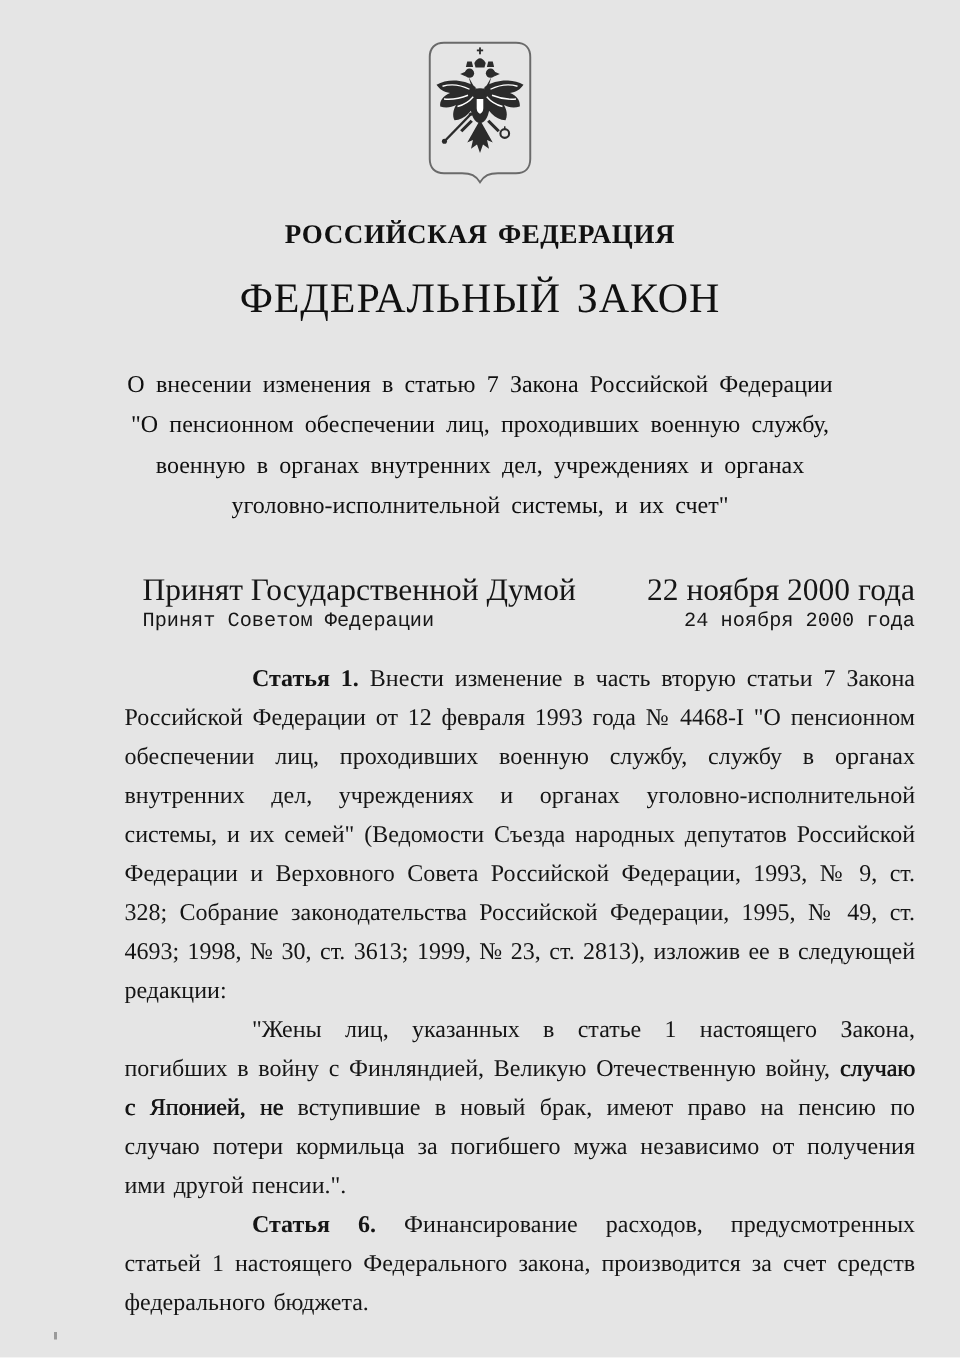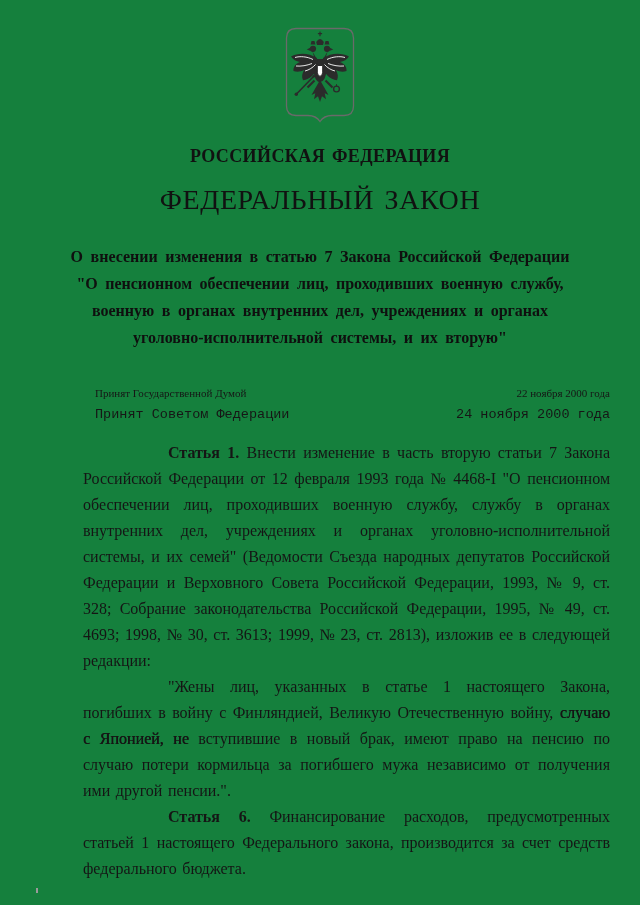--- a/index.html
+++ b/index.html
@@ -4,21 +4,21 @@
 <style>
   html, body {
     margin: 0;
     padding: 0;
     background: #ffffff;
   }
   .page {
     position: relative;
     width: 640px;
     height: 905px;
-    background: #15803d;
+    background: #e5e5e5;
     font-family: "Liberation Serif", serif;
     color: #161616;
     overflow: hidden;
   }
   .emblem-wrap {
     padding-top: 25px;
     display: flex;
     justify-content: center;
   }
   .country {
@@ -37,34 +37,34 @@
     font-weight: normal;
     letter-spacing: 0.6px;
     word-spacing: 3px;
     color: #111;
   }
   .law-title {
     margin: 27px auto 0;
     width: 540px;
     text-align: center;
     font-size: 16px;
-    font-weight: bold;
+    font-weight: normal;
     line-height: 27px;
     word-spacing: 3.5px;
     color: #0f0f0f;
   }
   .adoption {
     margin: 33px 30px 0 95px;
     width: 515px;
   }
   .adoption-row {
     display: flex;
     justify-content: space-between;
     align-items: baseline;
-    font-size: 11px;
+    font-size: 21px;
     line-height: 19px;
   }
   .adoption-row.mono {
     font-family: "Liberation Mono", monospace;
     font-size: 13.5px;
     margin-top: 2px;
   }
   .body-text {
     margin: 16px 30px 0 83px;
     width: 527px;
@@ -151,21 +151,21 @@
     </svg>
   </div>
 
   <div class="country">РОССИЙСКАЯ ФЕДЕРАЦИЯ</div>
   <div class="doc-type">ФЕДЕРАЛЬНЫЙ ЗАКОН</div>
 
   <div class="law-title">
     <div>О внесении изменения в статью 7 Закона Российской Федерации</div>
     <div>"О пенсионном обеспечении лиц, проходивших военную службу,</div>
     <div>военную в органах внутренних дел, учреждениях и органах</div>
-    <div>уголовно-исполнительной системы, и их вторую"</div>
+    <div>уголовно-исполнительной системы, и их счет"</div>
   </div>
 
   <div class="adoption">
     <div class="adoption-row">
       <span>Принят Государственной Думой</span>
       <span>22 ноября 2000 года</span>
     </div>
     <div class="adoption-row mono">
       <span>Принят Советом Федерации</span>
       <span>24 ноября 2000 года</span>

